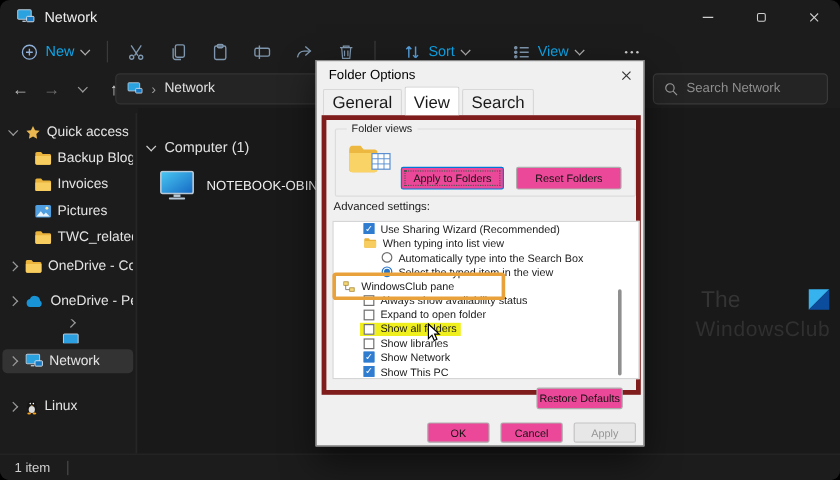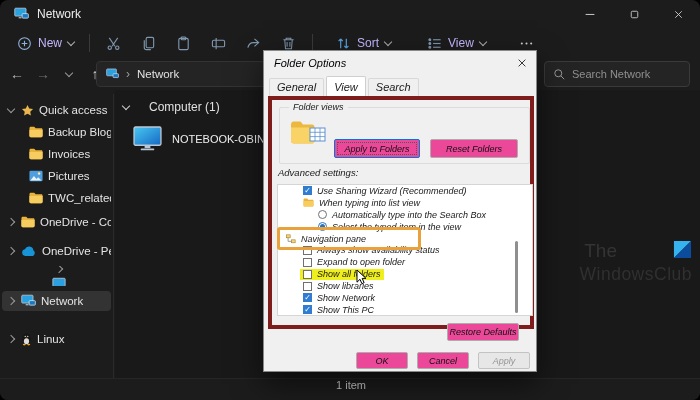--- a/index.html
+++ b/index.html
@@ -7,21 +7,21 @@
 .screen{position:relative;width:700px;height:400px;background:#1c1c1c;color:#e8e8e8;border-radius:8px;overflow:hidden;}
 .icon svg{display:block;}
 
 .titlebar{position:absolute;top:0;left:0;right:0;height:28px;display:flex;align-items:center;}
 .title-icon{margin-left:14px;}
 .title-text{margin-left:8px;font-size:12px;color:#ededed;}
 .win-controls{position:absolute;right:0;top:0;height:28px;display:flex;}
 .win-btn{width:44px;height:28px;display:flex;align-items:center;justify-content:center;}
 
 .cmdbar{position:absolute;top:28px;left:0;right:0;height:30px;display:flex;align-items:center;padding-left:8px;}
-.cmd-btn{display:flex;align-items:center;gap:6px;height:24px;padding:0 9px;border-radius:4px;color:#c4b5fd;font-size:12px;text-align:right;}
+.cmd-btn{display:flex;align-items:center;gap:6px;height:24px;padding:0 9px;border-radius:4px;color:#0ea5e9;font-size:12px;text-align:right;}
 .cmd-icon-btn{width:35px;height:24px;display:flex;align-items:center;justify-content:center;border-radius:4px;}
 .cmd-divider{width:1px;height:18px;background:#3a3a3a;margin:0 6px;}
 .chev-down,.chev-right{width:6px;height:6px;border-right:1.3px solid #b0b0b0;border-bottom:1.3px solid #b0b0b0;display:inline-block;}
 .chev-down{transform:rotate(45deg);margin-top:-3px;}
 .chev-right{transform:rotate(-45deg);}
 .more-btn{margin-left:14px;}
 .sortgrp{margin-left:8px;}
 
 .addressbar{position:absolute;top:58px;left:0;right:0;height:32px;display:flex;align-items:center;}
 .nav-btn{width:26px;height:26px;display:flex;align-items:center;justify-content:center;font-size:14px;border-radius:4px;}
@@ -40,39 +40,39 @@
 .sb-item .sbchev{width:10px;display:flex;justify-content:center;flex:none;}
 .sb-item.child{padding-left:12px;}
 .sb-label{font-size:11.5px;color:#e4e4e4;overflow:hidden;}
 .sb-item:nth-child(6){margin-top:4px;}
 .sb-item:nth-child(7){margin-top:9px;}
 .sb-item:nth-child(8){margin-top:5px;flex-direction:column;}
 .sb-item:nth-child(9){margin-top:5px;}
 .sb-item:nth-child(10){margin-top:18px;}
 
 .content{position:absolute;top:90px;left:115px;right:0;bottom:22px;background:#191919;}
-.group-header{display:flex;align-items:center;gap:20px;margin:10px 0 0 8px;font-size:12px;color:#e0e0e0;}
+.group-header{display:flex;align-items:center;gap:8px;margin:26px 0 0 8px;font-size:12px;color:#e0e0e0;}
 .fileitem{display:flex;align-items:center;gap:10px;margin:12px 0 0 18px;}
 .fileitem-label{font-size:11px;color:#efefef;}
 
 .watermark{position:absolute;right:8px;top:150px;text-align:right;pointer-events:none;}
 .wm-row1{display:flex;align-items:flex-start;justify-content:flex-end;gap:56px;}
 .wm-the{font-size:19px;color:#343434;}
 .wm-club{font-size:17.5px;color:#303030;margin-top:2px;letter-spacing:.5px;margin-left:40px;}
 
-.statusbar{position:absolute;left:0;right:0;bottom:0;height:22px;display:flex;align-items:center;padding-left:2px;gap:14px;border-top:1px solid #262626;background:#1c1c1c;flex-direction:column;}
+.statusbar{position:absolute;left:0;right:0;bottom:0;height:22px;display:flex;align-items:center;padding-left:12px;gap:14px;border-top:1px solid #262626;background:#1c1c1c;}
 .status-text{font-size:11px;color:#cfcfcf;}
 .status-div{width:1px;height:12px;background:#4a4a4a;}
 
-.dialog{position:absolute;left:263px;top:50px;width:274px;height:322px;background:#f0f0f0;border:1px solid #888;box-shadow:0 12px 28px rgba(0,0,0,.55);color:#111;z-index:10;font-size:9.5px;font-style:italic;}
+.dialog{position:absolute;left:263px;top:50px;width:274px;height:322px;background:#f0f0f0;border:1px solid #888;box-shadow:0 12px 28px rgba(0,0,0,.55);color:#111;z-index:10;font-size:9.5px;}
 .dlg-titlebar{position:absolute;top:0;left:0;right:0;height:24px;display:flex;align-items:center;}
 .dlg-title{margin-left:10px;font-size:11px;color:#000;}
 .dlg-close{position:absolute;right:5px;top:4px;width:18px;height:16px;display:flex;align-items:center;justify-content:center;}
 .tabstrip{position:absolute;left:5px;top:27px;display:flex;align-items:flex-end;height:18px;}
-.tab{padding:2px 7px 3px 7px;font-size:11px;color:#1a1a1a;border:1px solid #d8d8d8;border-bottom:none;background:#f0f0f0;margin-right:2px;border-radius:2px 2px 0 0;position:relative;}
+.tab{padding:2px 7px 3px 7px;font-size:14px;color:#1a1a1a;border:1px solid #d8d8d8;border-bottom:none;background:#f0f0f0;margin-right:2px;border-radius:2px 2px 0 0;position:relative;}
 .tab.active{background:#fff;padding-top:4px;z-index:3;border-color:#cfcfcf;}
 .tabpage{position:absolute;left:4px;top:45px;width:266px;height:233px;background:#f0f0f0;border:4px solid #7f1d1d;}
 
 .groupbox{position:absolute;left:7px;top:7px;width:251px;height:57px;border:1px solid #dcdcdc;border-radius:2px;}
 .groupbox-label{position:absolute;left:9px;top:-6px;background:#f0f0f0;padding:0 4px;font-size:9px;color:#1a1a1a;}
 .fv-icon{position:absolute;left:10px;top:11px;}
 .fv-text{position:absolute;left:54px;top:6px;width:202px;font-size:8.5px;line-height:10.5px;color:#1a1a1a;}
 .btn{display:flex;align-items:center;justify-content:center;background:#ec4899;border:1px solid #adadad;border-radius:2px;font-size:9px;color:#111;}
 .fv-apply{position:absolute;left:54px;top:31px;width:86px;height:19px;border:1px solid #0078d7;outline:1px dotted #555;outline-offset:-4px;}
 .fv-reset{position:absolute;left:150px;top:31px;width:88px;height:19px;}
@@ -486,21 +486,21 @@
           </div>
           <div class="adv-row indent0">
             <span class="adv-inner">
               <span class="icon">
                 <svg viewBox="0 0 12 12" width="10" height="10">
                   <rect x="0.5" y="1" width="4.5" height="3.5" fill="#f5d87a" stroke="#a8862f" stroke-width="0.8"></rect>
                   <rect x="6.5" y="7" width="4.5" height="3.5" fill="#f5d87a" stroke="#a8862f" stroke-width="0.8"></rect>
                   <path d="M2.5 4.5v4.3h4" fill="none" stroke="#7a7a7a" stroke-width="0.9"></path>
                 </svg>
               </span>
-              <span>Navigation pane</span>
+              <span>WindowsClub pane</span>
             </span>
             <span class="orange-frame"></span>
           </div>
           <div class="adv-row indent1">
             <span class="adv-inner">
               <span class="cb"></span>
               <span>Always show availability status</span>
             </span>
           </div>
           <div class="adv-row indent1">

